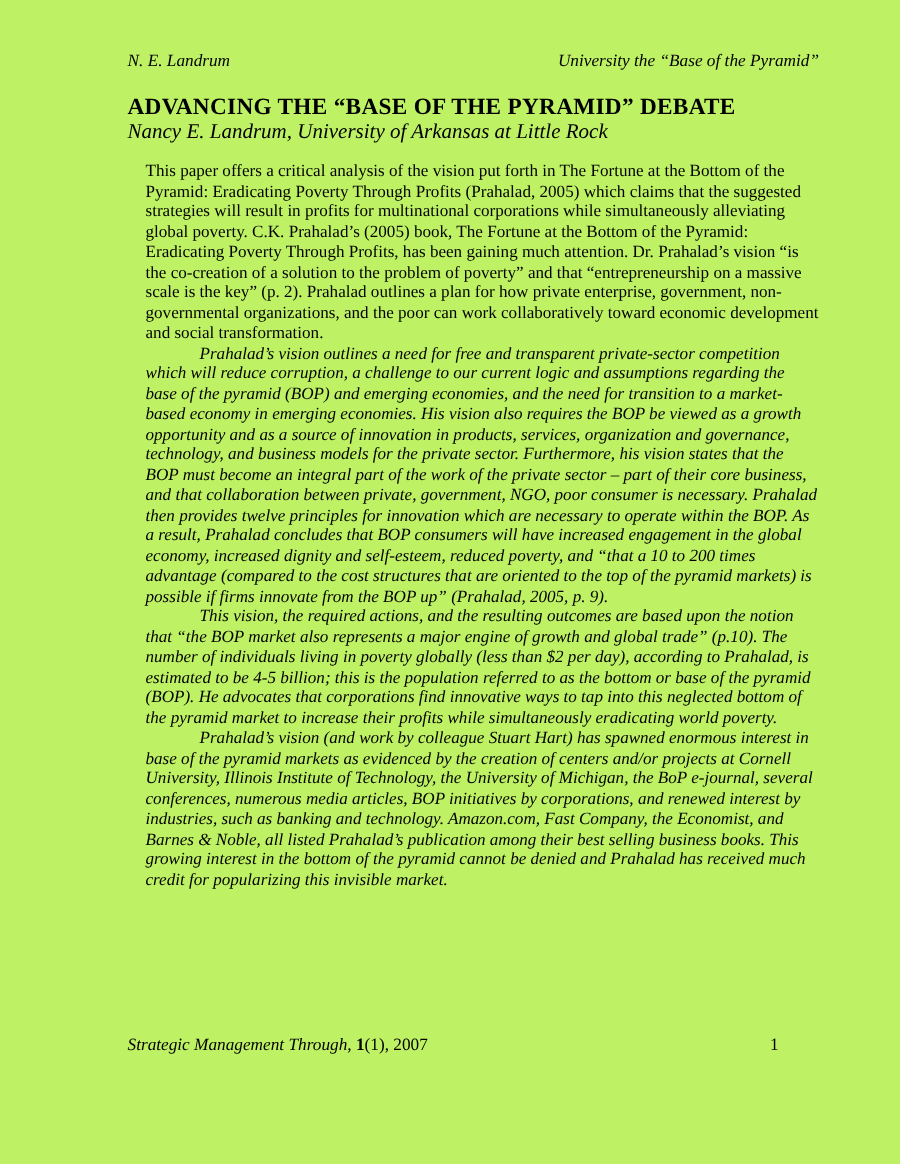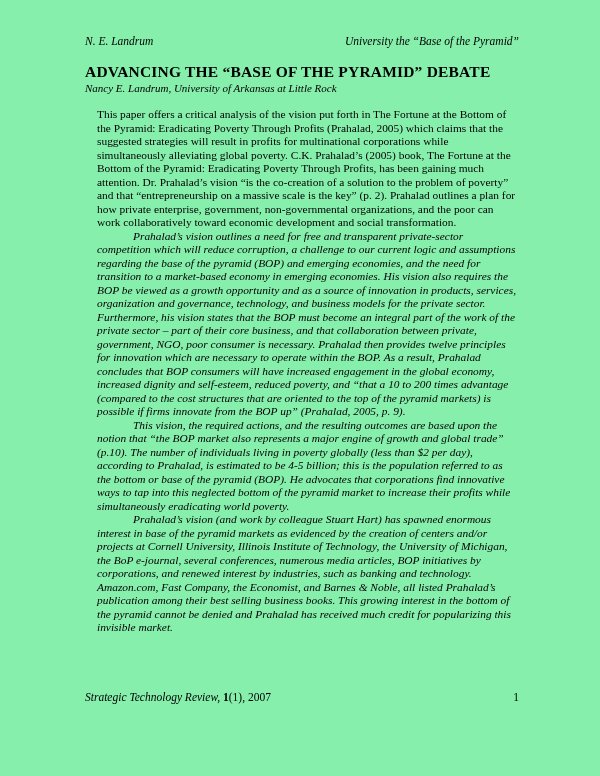--- a/index.html
+++ b/index.html
@@ -1,43 +1,43 @@
 <!DOCTYPE html>
 <html><head>
 <meta charset="utf-8">
 <style>
   html, body { margin: 0; padding: 0; background: #ffffff; }
   .page {
     width: 600px;
     height: 776px;
     position: relative;
     box-sizing: border-box;
-    padding: 35px 81px 0 85px;
-    background: #86efac;
+    padding: 35px 54px 0 85px;
+    background: #bef264;
     color: #000000;
     font-family: "Liberation Serif", "DejaVu Serif", serif;
     overflow: hidden;
   }
   .running-header {
     display: flex;
     justify-content: space-between;
     font-style: italic;
     font-size: 11.5px;
     line-height: 13px;
   }
   .title {
     font-size: 15.5px;
     font-weight: bold;
     letter-spacing: 0.2px;
     margin: 15px 0 0 0;
     line-height: 18px;
   }
   .author {
     font-style: italic;
-    font-size: 11px;
+    font-size: 14px;
     line-height: 13px;
     margin-top: 1px;
   }
   .body-text { margin-top: 13px; margin-left: 12px; }
   .para {
     font-size: 11.4px;
     line-height: 13.5px;
     margin: 0;
     text-align: left;
   }
@@ -70,17 +70,17 @@
   <div class="author">Nancy E. Landrum, University of Arkansas at Little Rock</div>
 
   <div class="body-text">
     <p class="para">This paper offers a critical analysis of the vision put forth in The Fortune at the Bottom of the Pyramid: Eradicating Poverty Through Profits (Prahalad, 2005) which claims that the suggested strategies will result in profits for multinational corporations while simultaneously alleviating global poverty. C.K. Prahalad’s (2005) book, The Fortune at the Bottom of the Pyramid: Eradicating Poverty Through Profits, has been gaining much attention. Dr. Prahalad’s vision “is the co-creation of a solution to the problem of poverty” and that “entrepreneurship on a massive scale is the key” (p. 2).  Prahalad outlines a plan for how private enterprise, government, non-governmental organizations, and the poor can work collaboratively toward economic development and social transformation.</p>
     <p class="para indent">Prahalad’s vision outlines a need for free and transparent private-sector competition which will reduce corruption, a challenge to our current logic and assumptions regarding the base of the pyramid (BOP) and emerging economies, and the need for transition to a market-based economy in emerging economies.  His vision also requires the BOP be viewed as a growth opportunity and as a source of innovation in products, services, organization and governance, technology, and business models for the private sector.  Furthermore, his vision states that the BOP must become an integral part of the work of the private sector – part of their core business, and that collaboration between private, government, NGO, poor consumer is necessary.  Prahalad then provides twelve principles for innovation which are necessary to operate within the BOP.  As a result, Prahalad concludes that BOP consumers will have increased engagement in the global economy, increased dignity and self-esteem, reduced poverty, and “that a 10 to 200 times advantage (compared to the cost structures that are oriented to the top of the pyramid markets) is possible if firms innovate from the BOP up” (Prahalad, 2005, p. 9).</p>
     <p class="para indent">This vision, the required actions, and the resulting outcomes are based upon the notion that “the BOP market also represents a major engine of growth and global trade” (p.10).  The number of individuals living in poverty globally (less than $2 per day), according to Prahalad, is estimated to be 4-5 billion; this is the population referred to as the bottom or base of the pyramid (BOP).  He advocates that corporations find innovative ways to tap into this neglected bottom of the pyramid market to increase their profits while simultaneously eradicating world poverty.</p>
     <p class="para indent">Prahalad’s vision (and work by colleague Stuart Hart) has spawned enormous interest in base of the pyramid markets as evidenced by the creation of centers and/or projects at Cornell University, Illinois Institute of Technology, the University of Michigan, the BoP e-journal, several conferences, numerous media articles, BOP initiatives by corporations, and renewed interest by industries, such as banking and technology.  Amazon.com, Fast Company, the Economist, and Barnes &amp; Noble, all listed Prahalad’s publication among their best selling business books.  This growing interest in the bottom of the pyramid cannot be denied and Prahalad has received much credit for popularizing this invisible market.</p>
   </div>
 
   <div class="footer">
-    <span><span class="f-italic">Strategic Technology Review, </span><span class="f-bold">1</span><span>(1), 2007</span></span>
+    <span><span class="f-italic">Strategic Management Through, </span><span class="f-bold">1</span><span>(1), 2007</span></span>
     <span>1</span>
   </div>
 
 </div>
 
 </body></html>

